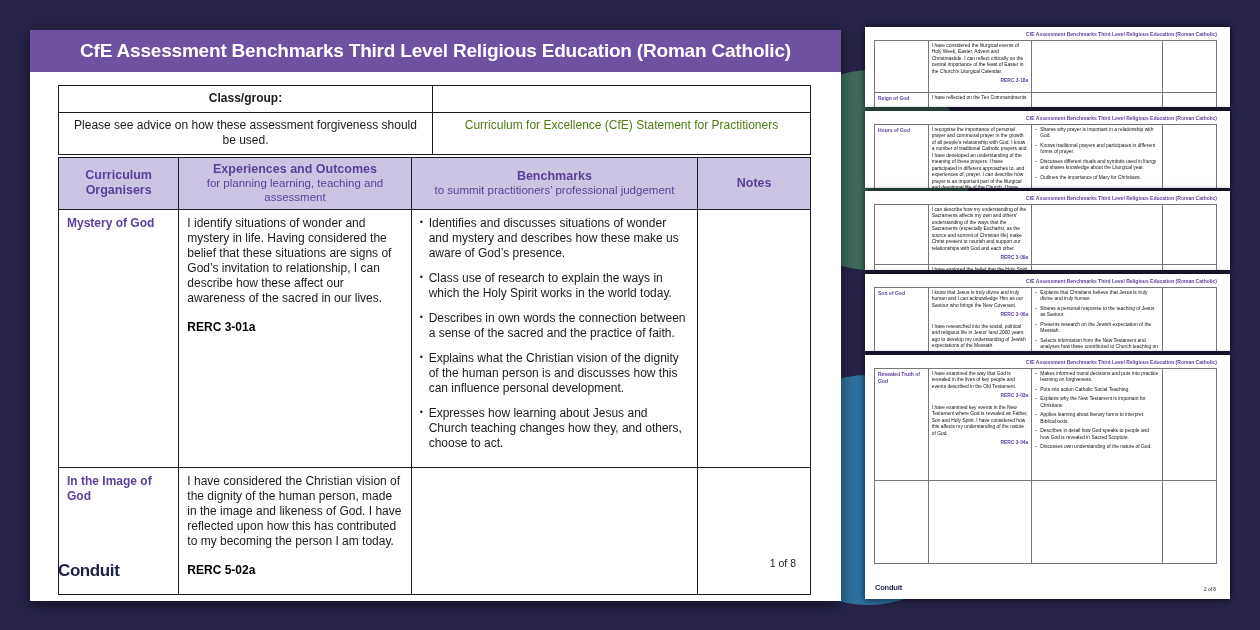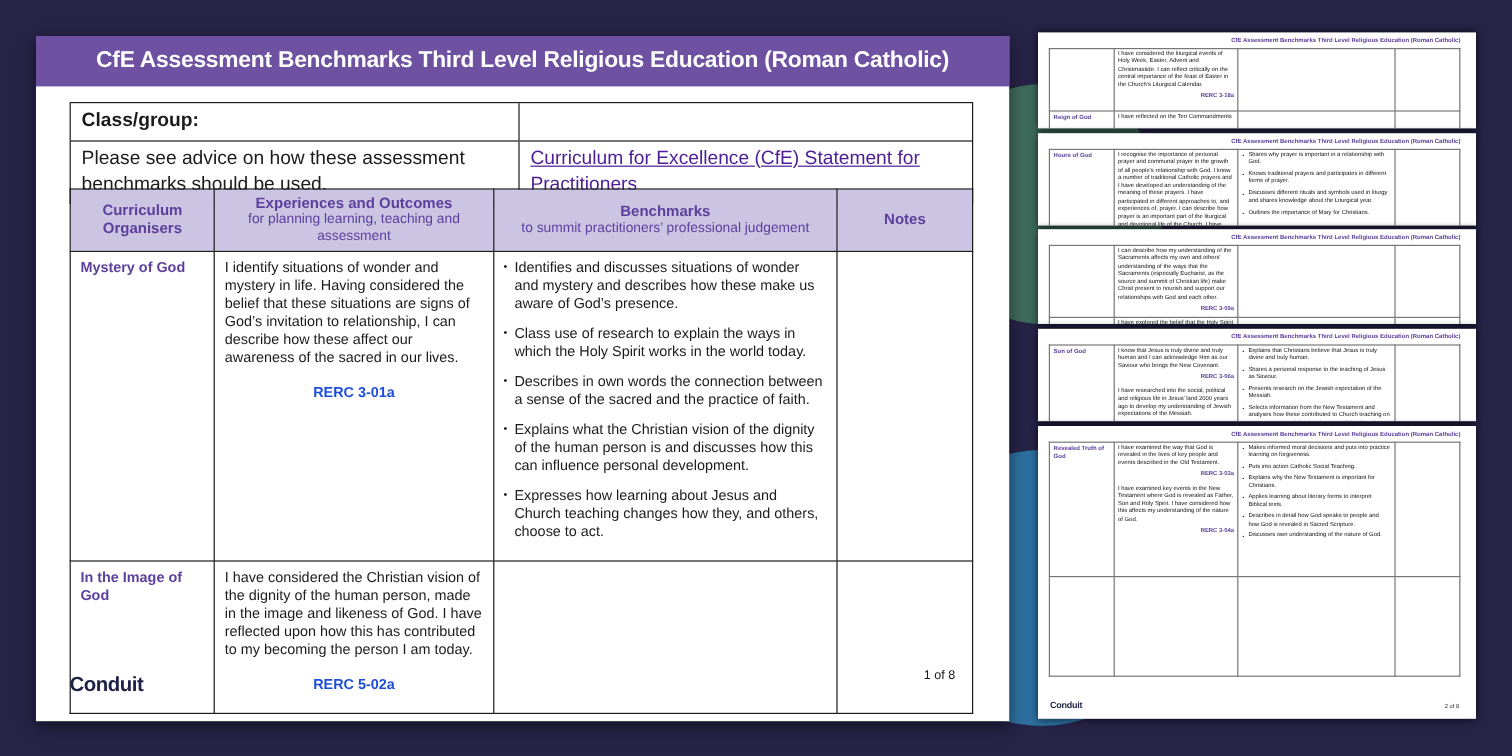--- a/index.html
+++ b/index.html
@@ -25,41 +25,41 @@
   .title-band {
     height:42px; display:flex; align-items:center; justify-content:center;
     color:#fff; font-weight:bold; font-size:19px; letter-spacing:-0.2px;
   }
   .info-box {
     position:absolute; left:28px; right:30px; top:55px;
     border:1px solid #1b1b1b; background:#fff;
   }
   .info-row { display:flex; }
   .info-row + .info-row { border-top:1px solid #1b1b1b; }
-  .info-cell { padding:5px 9px; font-size:16px; line-height:1.3; }
+  .info-cell { padding:5px 9px; font-size:12px; line-height:1.3;text-align:center; }
   .info-cell.first { width:49.8%; border-right:1px solid #1b1b1b; }
   .info-cell.rest  { flex:1; }
   .lbl { font-weight:bold; }
-  a.doc-link { color:#4c1d95; text-decoration:underline; cursor:pointer; }
+  a.doc-link { color:#4d7c0f; cursor:pointer; }
 
   table.bench { 
     position:absolute; left:28px; right:30px; top:127px;
     border-collapse:collapse; width:753px; table-layout:fixed;
   }
   table.bench th, table.bench td { border:1px solid #1b1b1b; }
   table.bench th {
     background:#cbc5e3; color:#5b3f9b; padding:4px 6px;
     font-size:12.5px; line-height:1.2; height:43px; font-weight:bold;
   }
   .th-sub { font-weight:normal; font-size:11.5px; }
   table.bench td { vertical-align:top; padding:6px 8px; font-size:12px; line-height:1.25; }
   tr.r1 td { height:218px; }
   tr.r2 td { height:127px; }
   .organiser { color:#5b3f9b; font-weight:bold; }
-  .code { color:#1d4ed8; font-weight:bold; text-align:center; margin-top:14px; }
+  .code { color:#000000; font-weight:bold; text-align:left; margin-top:14px; }
   .bullets div { position:relative; padding-left:9px; margin-bottom:10px; }
   .bullets div::before { content:"•"; position:absolute; left:0; top:1px; font-size:9px; }
 
   .logo {
     position:absolute; left:28px; bottom:20px;
     font-weight:bold; font-size:17px; letter-spacing:-0.4px; color:#1d2145;
   }
   .pagenum { position:absolute; right:45px; bottom:32px; font-size:10.5px; color:#1b1b1b; }
 
   
@@ -109,21 +109,21 @@
 <div class="page-main">
   <div class="title-band" style="background:#6e51a1;">
     <span>CfE Assessment Benchmarks Third Level Religious Education (Roman Catholic)</span>
   </div>
 
   <div class="info-box">
     <div class="info-row">
       <div class="info-cell first lbl">Class/group:</div>
     </div>
     <div class="info-row">
-      <div class="info-cell first">Please see advice on how these assessment benchmarks should be used.</div>
+      <div class="info-cell first">Please see advice on how these assessment forgiveness should be used.</div>
       <div class="info-cell rest">
         <a class="doc-link">Curriculum for Excellence (CfE) Statement for Practitioners</a>
       </div>
     </div>
   </div>
 
   <table class="bench">
     <colgroup>
         <col style="width:16%">
         <col style="width:30.9%">

